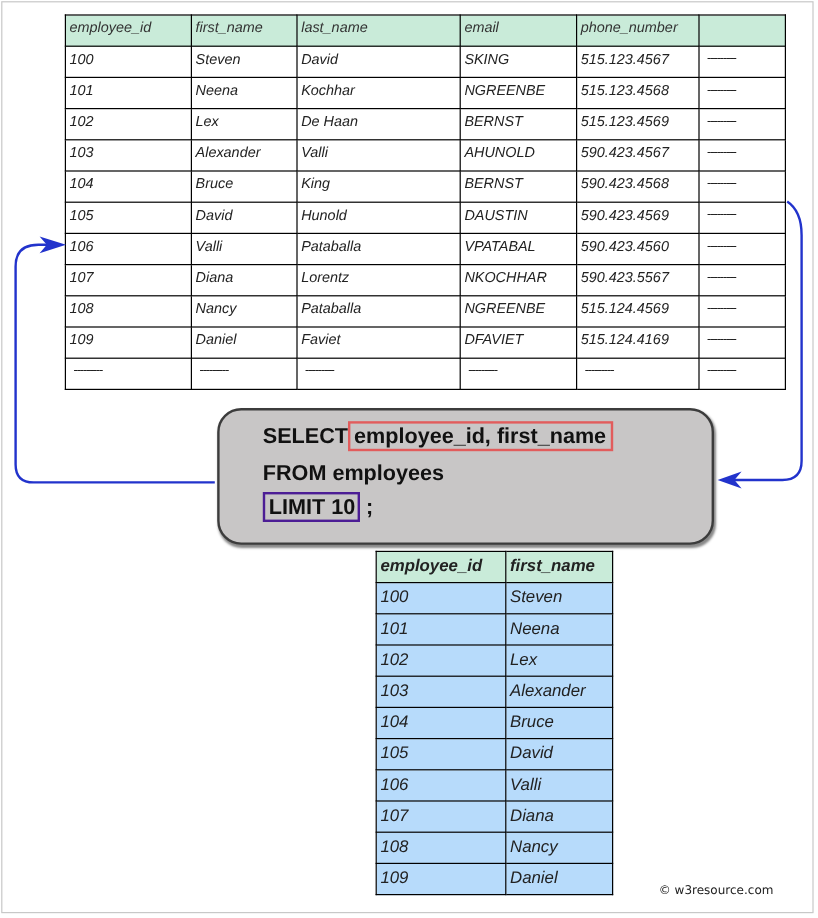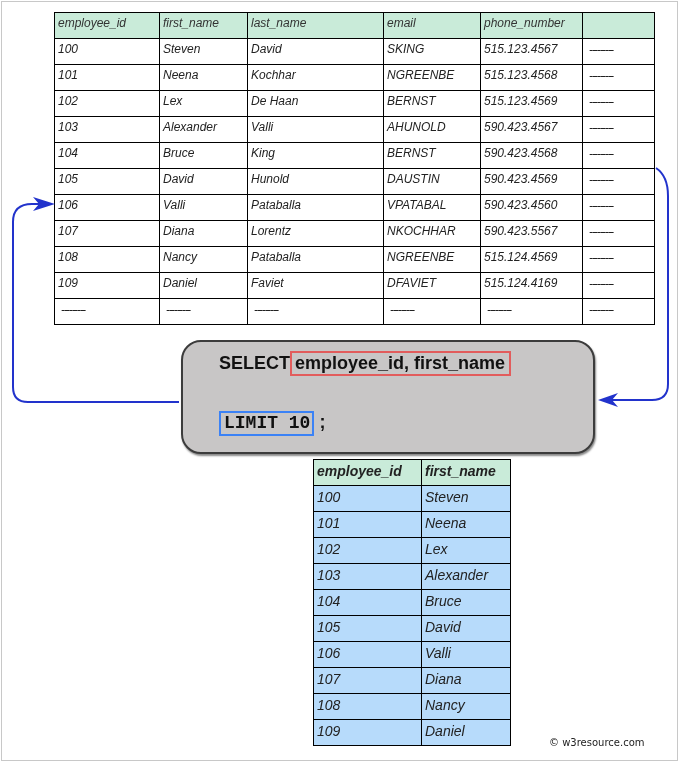--- a/index.html
+++ b/index.html
@@ -18,21 +18,21 @@
   #res-table { left:313px; top:459px; }
   #res-table th { background:#c9ebd9; height:26px; font-weight:bold; font-size:14px;
                   padding-top:3px; color:#222; }
   #res-table td { background:#b7dbfb; height:26px; font-size:14px; padding-top:3px; color:#222; }
   .sql-box { position:absolute; left:181px; top:340px; width:414px; height:114px;
              background:#c8c6c6; border:2px solid #3c3c3c; border-radius:20px;
              box-sizing:border-box; box-shadow:1px 2px 2px #888; }
   .sql-line { position:absolute; left:36px; font-weight:bold; font-size:18px; color:#111;
               white-space:nowrap; }
   .hl-red { border:2px solid #e25c5c; padding:0 4px 1px 3px; }
-  .hl-yellow { border:2px solid #3b82f6; padding:0 2px 1px 3px;font-family:Liberation Mono, monospace; }
+  .hl-yellow { border:2px solid #4c1d95; padding:0 2px 1px 3px; }
   .copyright { position:absolute; left:549px; top:737px; font-family:"DejaVu Sans", sans-serif;
                font-size:10px; color:#222;text-align:right; }
   svg.arrows { position:absolute; left:0; top:0; }
 </style>
 </head>
 <body>
 
 <div class="frame"></div>
 
 <table id="src-table">
@@ -135,20 +135,21 @@
         <td class="dash">---------</td>
         <td class="dash">---------</td>
       </tr>
     </tbody>
 </table>
 
 <div class="sql-box">
   <div class="sql-line" style="top:11px">
     <span>SELECT</span><span class="hl-red">employee_id, first_name</span>
   </div>
+  <div class="sql-line" style="top:42px">FROM employees</div>
   <div class="sql-line" style="top:70px">
     <span class="hl-yellow">LIMIT 10</span><span> ;</span>
   </div>
 </div>
 
 <table id="res-table">
   <thead>
     <tr>
       <th style="width:108px">employee_id</th>
       <th style="width:89px">first_name</th>

